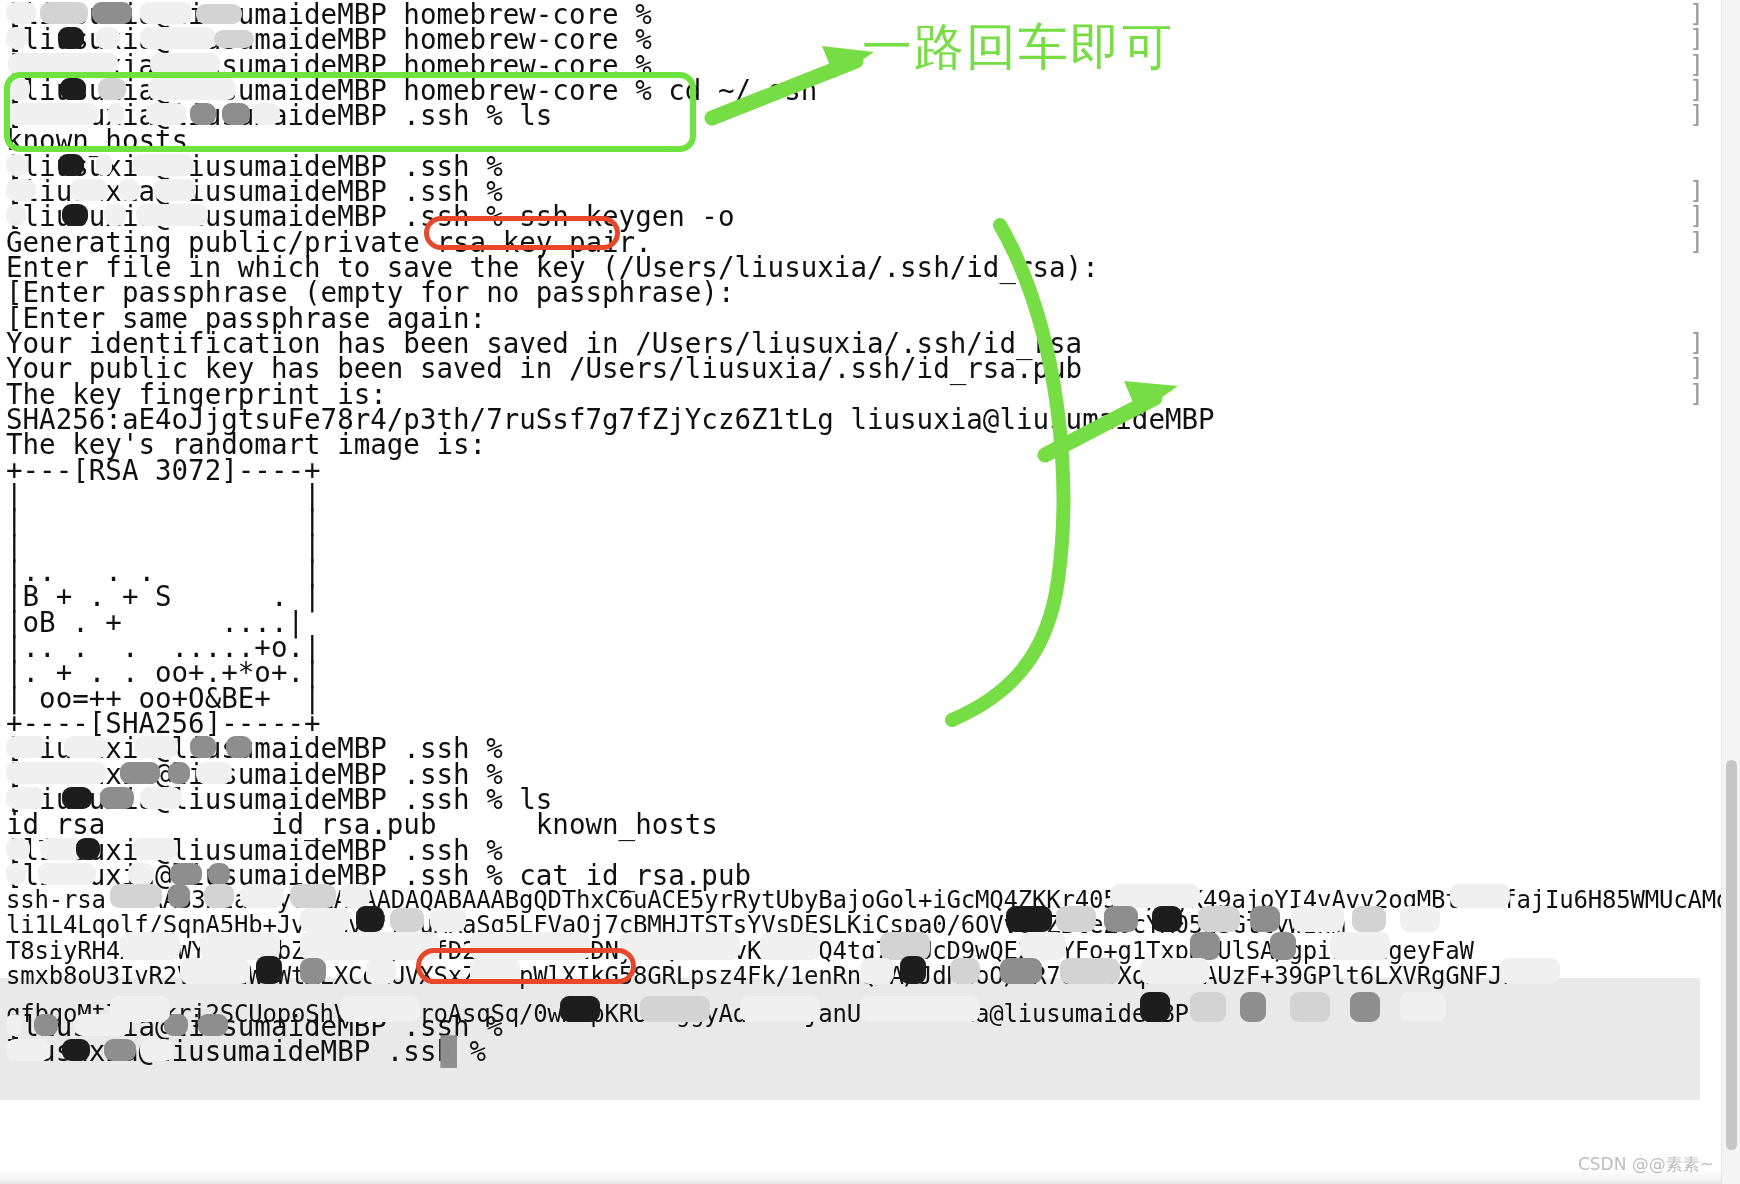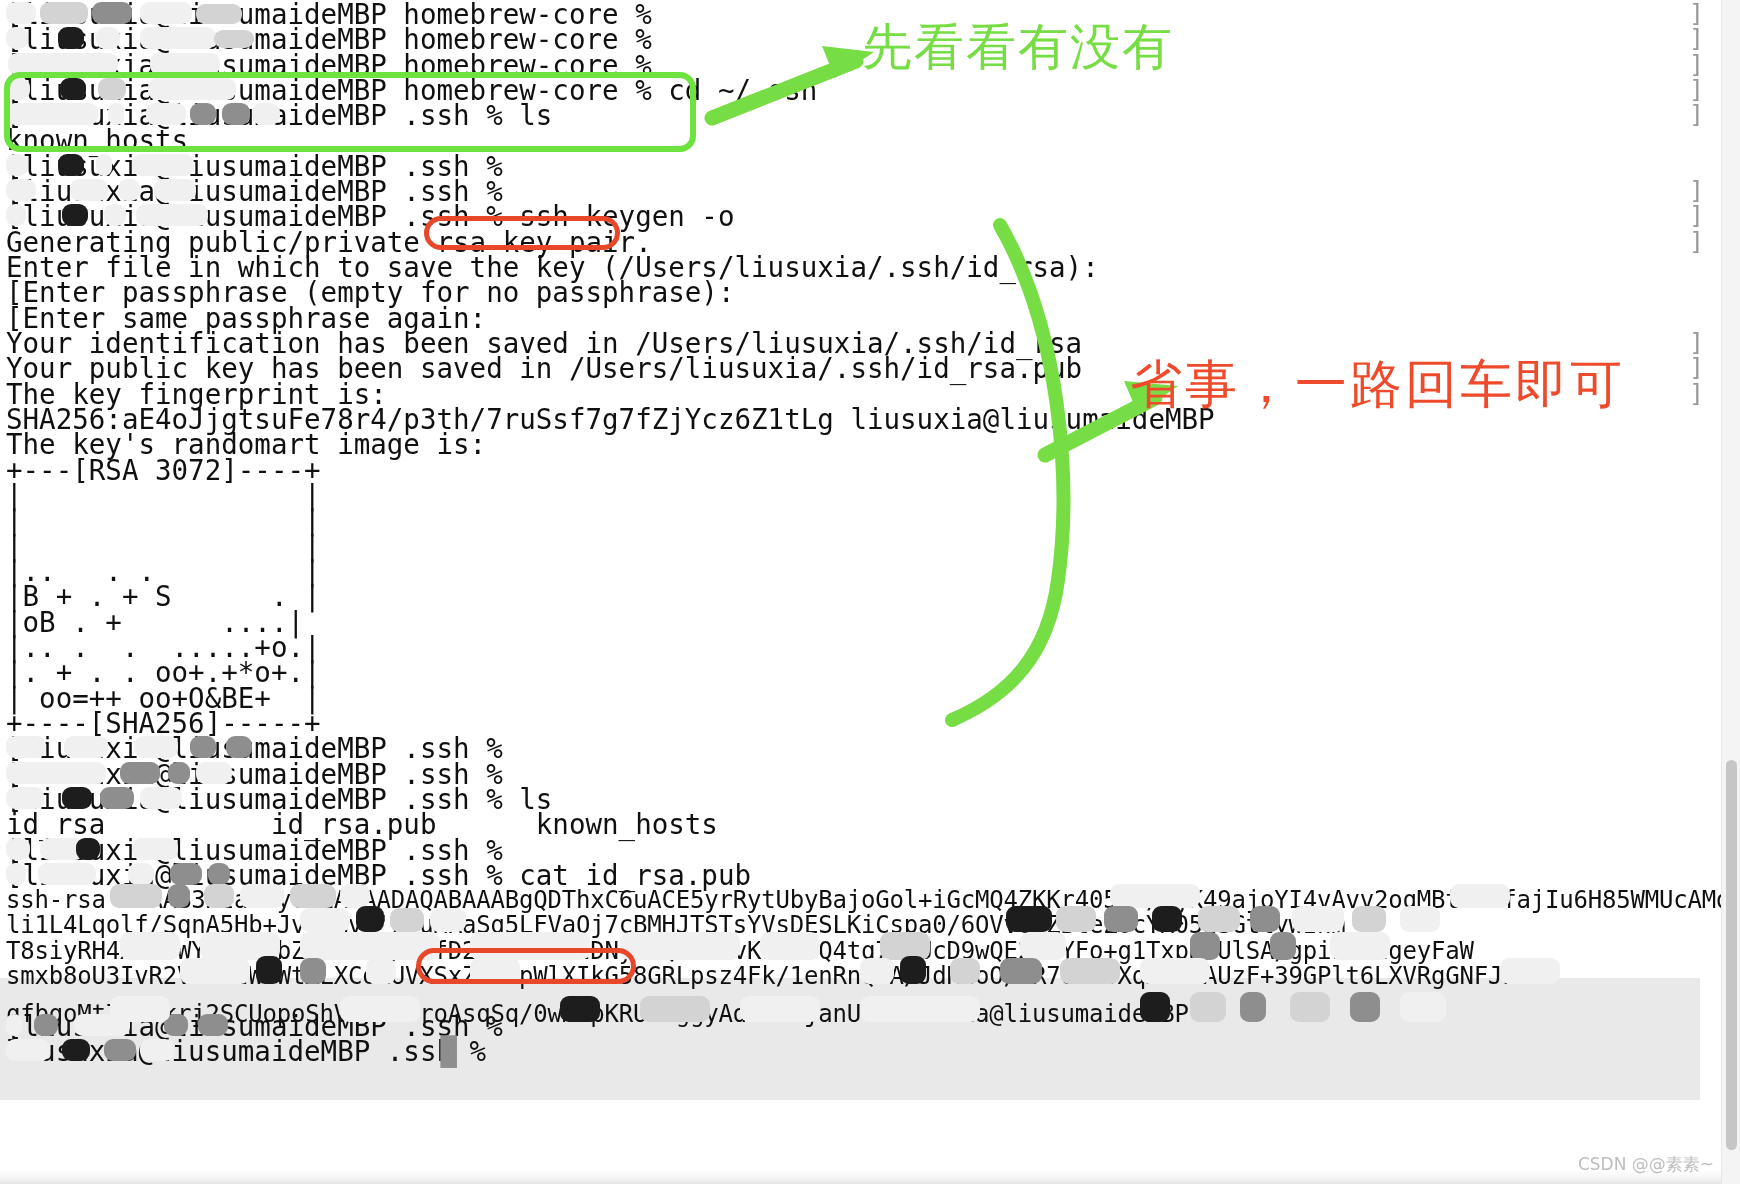--- a/index.html
+++ b/index.html
@@ -234,22 +234,21 @@
     <g>
       <path d="M1045,455 L1155,398" stroke="#77dd44" stroke-width="15" stroke-linecap="round" fill="none"></path>
       <path d="M1178,386 L1124,381 L1138,414 Z" fill="#77dd44"></path>
     </g>
 
     <g>
       <path d="M1000,225 C1060,330 1072,480 1058,580 C1048,655 1010,695 952,720" stroke="#77dd44" stroke-width="14" stroke-linecap="round" fill="none"></path>
     </g>
   </svg>
 
-  <div class="cn" id="cn-green">先看看有没有</div>
-  <div class="cn" id="cn-red">省事，一路回车即可</div>
+  <div class="cn" id="cn-green">一路回车即可</div>
 
   <div id="bottom-fade"></div>
   <div id="win-edge"></div>
   <div id="scroll-track"></div>
   <div id="scroll-thumb"></div>
 
   <div id="watermark">CSDN @@素素~</div>
 </div>
 
 </body></html>

